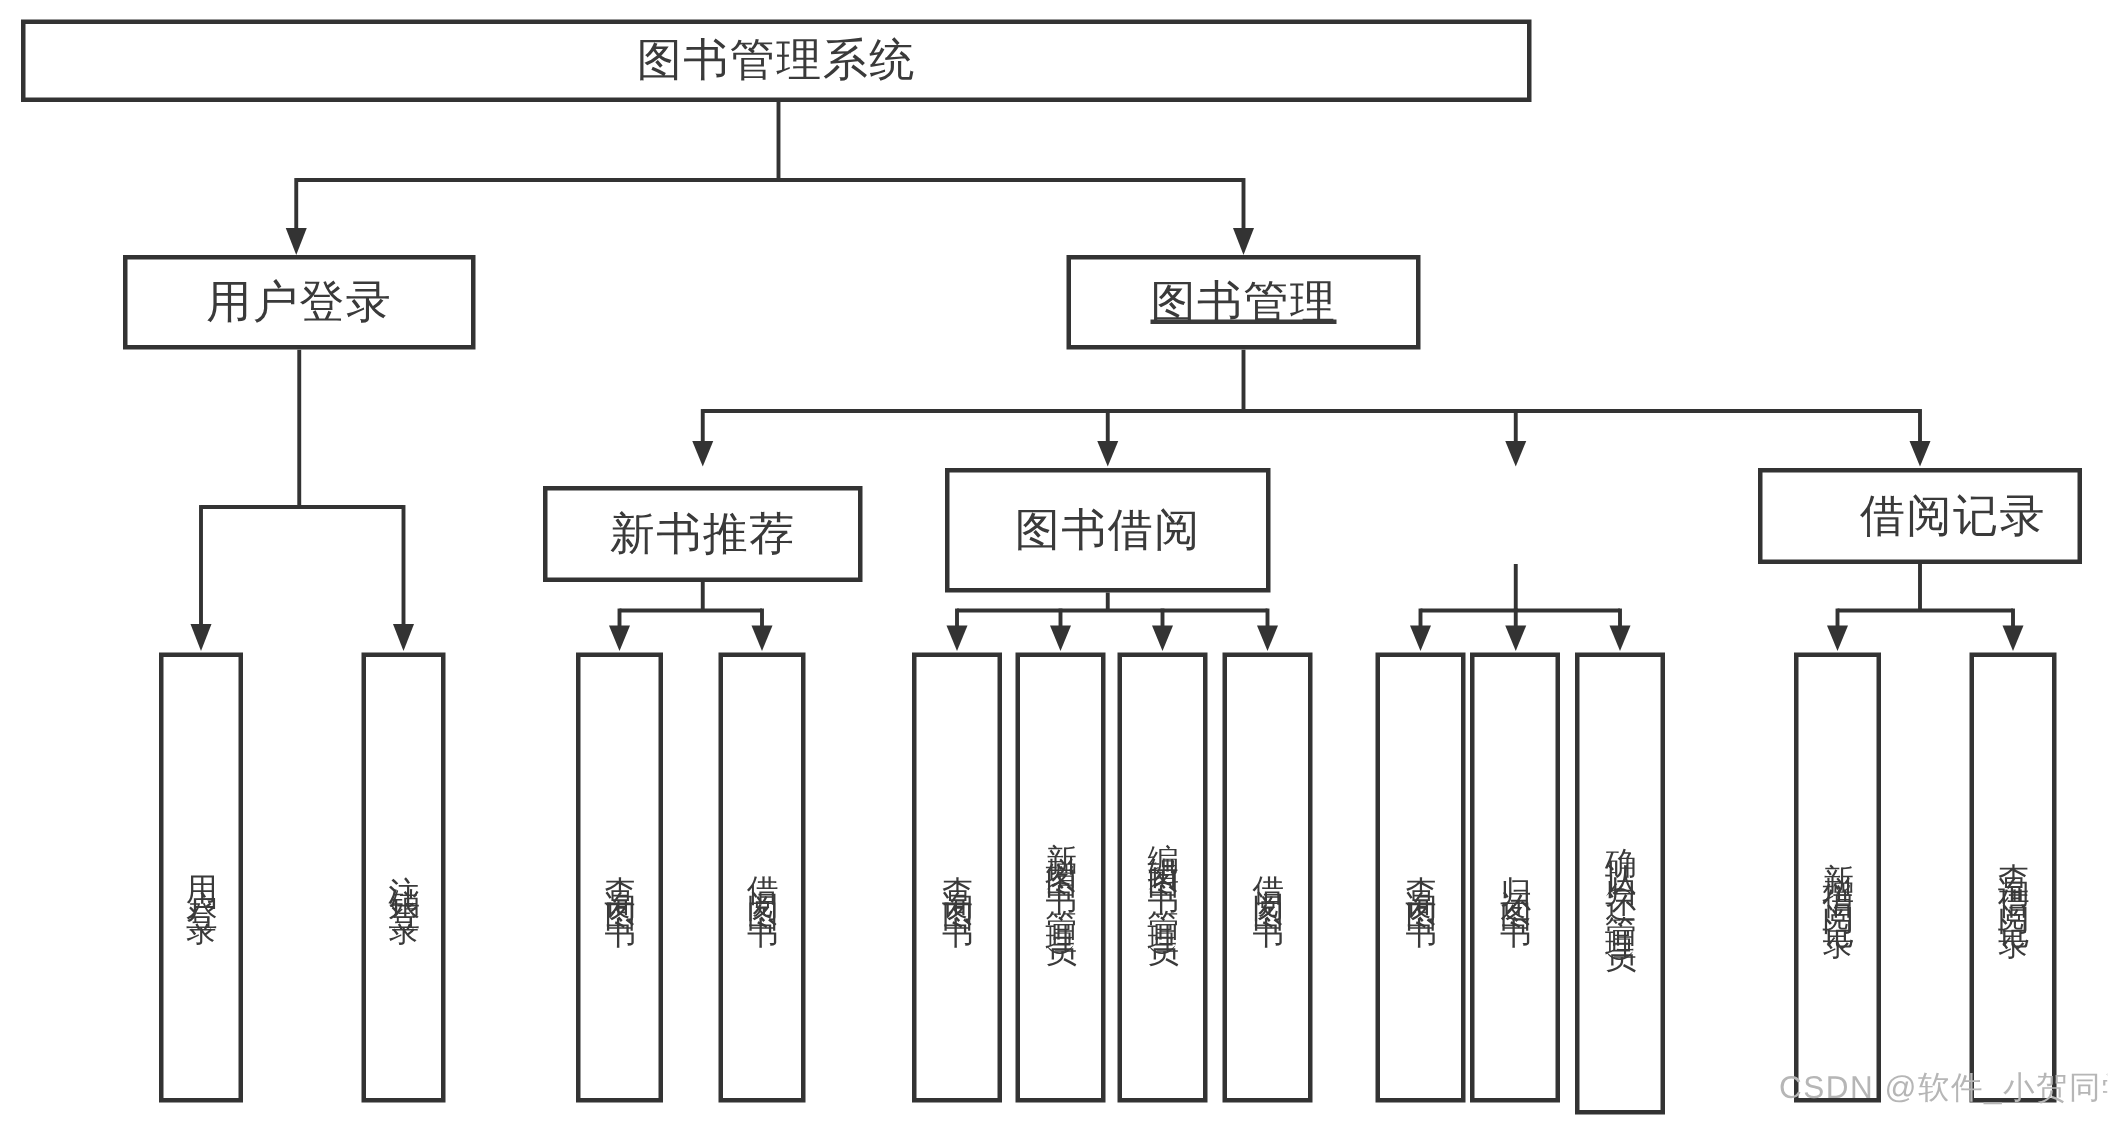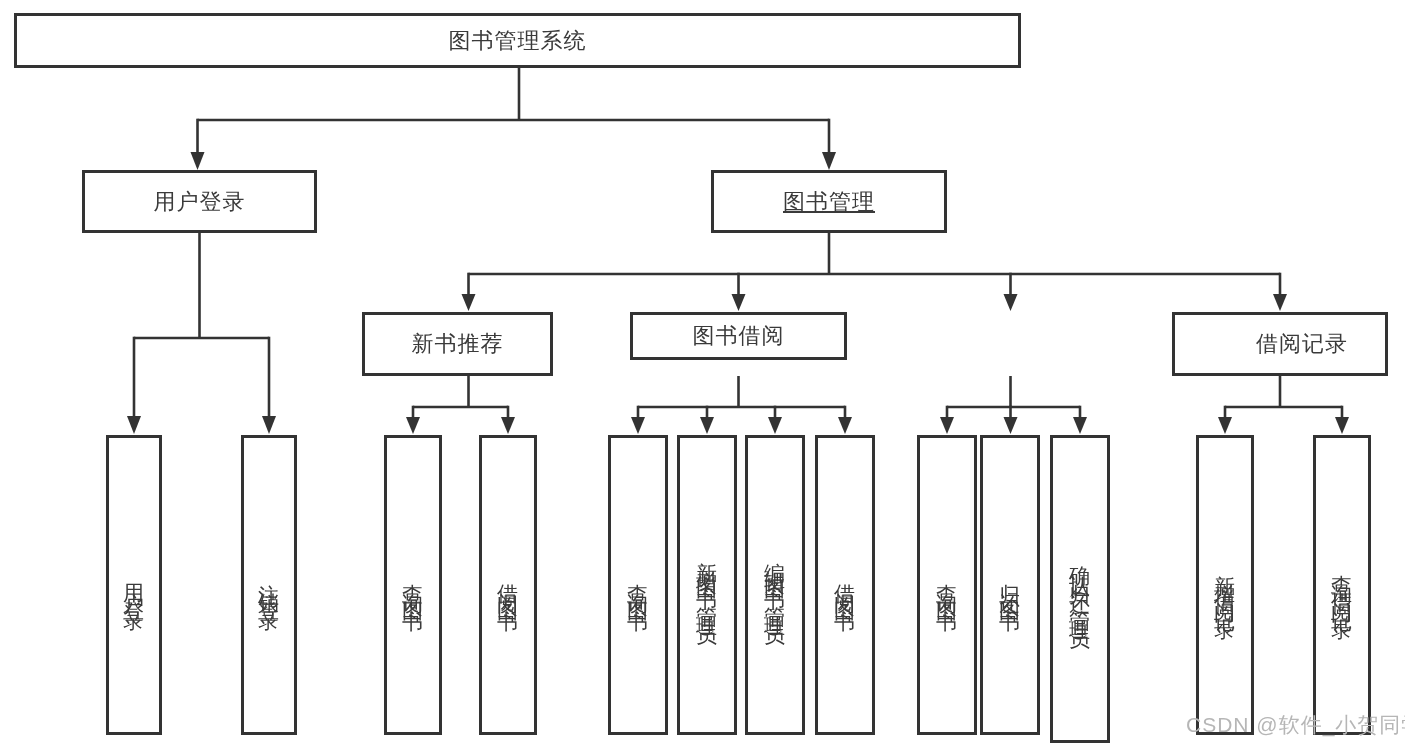--- a/index.html
+++ b/index.html
@@ -38,21 +38,21 @@
     position:absolute;
     background:var(--bg);
     border:3px solid var(--border);
     color:var(--text);
     display:flex;
     align-items:center;
     justify-content:center;
     text-align:center;
   }
   .hbox{
-    font-size:22px;
+    font-size:30px;
     letter-spacing:1px;
     white-space:nowrap;
     text-align:right;
   }
   .vbox{
     writing-mode:vertical-rl;
     text-orientation:mixed;
     font-size:21px;
     letter-spacing:9px;
     line-height:1;
@@ -133,22 +133,22 @@
     <path class="tri" d="M1218 417 h14 L1225 434 Z"></path>
     <path class="ln" d="M1342 405.7 V419"></path>
     <path class="tri" d="M1335 417 h14 L1342 434 Z"></path>
   </svg>
 
   <div class="box hbox" style="left:14px;top:13px;width:1007px;height:55px;">图书管理系统</div>
 
   <div class="box hbox" style="left:82px;top:170px;width:235px;height:63px;">用户登录</div>
   <div class="box hbox" style="left:711px;top:170px;width:236px;height:63px;text-decoration:underline;">图书管理</div>
 
-  <div class="box hbox" style="left:362px;top:312px;width:191px;height:64px;">新书推荐</div>
-  <div class="box hbox" style="left:630px;top:312px;width:217px;height:48px;">图书借阅</div>
+  <div class="box hbox" style="left:362px;top:324px;width:213px;height:64px;">新书推荐</div>
+  <div class="box hbox" style="left:630px;top:312px;width:217px;height:83px;">图书借阅</div>
   <div class="box hbox" style="left:1172px;top:312px;width:216px;height:64px;padding-left:44px;">借阅记录</div>
 
   <div class="box vbox" style="left:106px;top:435px;width:56px;height:300px;">用户登录</div>
   <div class="box vbox" style="left:241px;top:435px;width:56px;height:300px;">注销登录</div>
 
   <div class="box vbox" style="left:384px;top:435px;width:58px;height:300px;">查询图书</div>
   <div class="box vbox" style="left:479px;top:435px;width:58px;height:300px;">借阅图书</div>
 
   <div class="box vbox" style="left:608px;top:435px;width:60px;height:300px;">查询图书</div>
   <div class="box vbox" style="left:677px;top:435px;width:60px;height:300px;">新增图书（管理员）</div>

